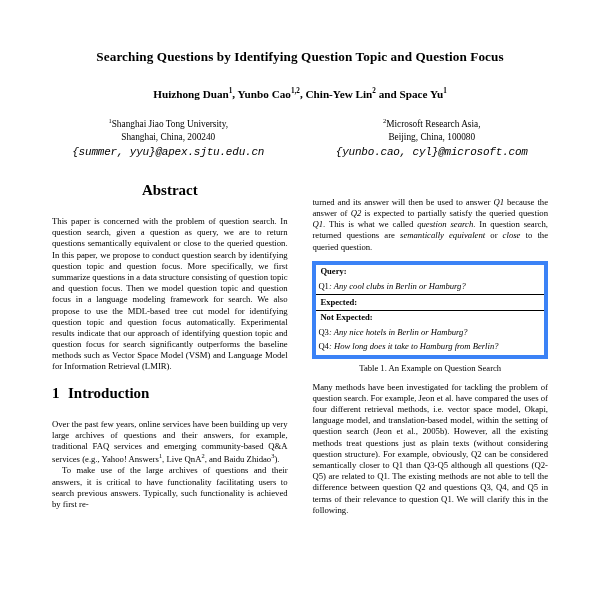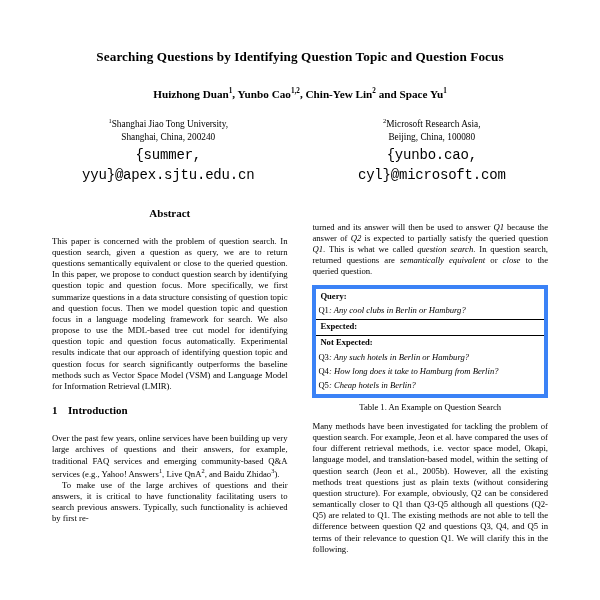--- a/index.html
+++ b/index.html
@@ -47,41 +47,42 @@
     margin: 0 4px 0 4px;
   }
   .affil {
     width: 46%;
     text-align: center;
     font-size: 9.3px;
     line-height: 1.45;
   }
   .affil .mono {
     font-family: "Liberation Mono", monospace;
-    font-size: 14px;
+    font-size: 11px;
     letter-spacing: -0.2px;
+    font-style: italic;
   }
   .affil sup {
     font-size: 6.5px;
     vertical-align: super;
   }
   .cols {
     display: flex;
     justify-content: space-between;
     margin-top: 20px;
   }
   .col {
     width: 47.5%;
     font-size: 8.7px;
     line-height: 1.285;
     text-align: justify;
   }
   .sec-head {
     font-weight: bold;
-    font-size: 11px;
+    font-size: 15px;
     margin: 11px 0 5px 0;
   }
   .sec-head.centered {
     text-align: center;
     margin-top: 0;
     margin-bottom: 6px;
   }
   .sec-head .num {
     display: inline-block;
     width: 16px;
@@ -172,23 +173,22 @@
     </div>
 
     <div class="col">
       <p class="first"><span>turned and its answer will then be used to answer </span><span class="it">Q1</span><span> because the answer of </span><span class="it">Q2</span><span> is expected to partially satisfy the queried question </span><span class="it">Q1</span><span>. This is what we called </span><span class="it">question search</span><span>. In question search, returned questions are </span><span class="it">semantically equivalent</span><span> or </span><span class="it">close</span><span> to the queried question.</span></p>
 
       <div class="tbl">
         <div class="row hdr first-hdr">Query:</div>
         <div class="row q"><span class="lbl">Q1</span><span>: Any cool clubs in Berlin or Hamburg?</span></div>
         <div class="row hdr">Expected:</div>
         <div class="row hdr">Not Expected:</div>
-        <div class="row q"><span class="lbl">Q3</span><span>: Any such hotels in Berlin or Hamburg?</span></div>
+        <div class="row q"><span class="lbl">Q3</span><span>: Any nice hotels in Berlin or Hamburg?</span></div>
         <div class="row q"><span class="lbl">Q4</span><span>: How long does it take to Hamburg from Berlin?</span></div>
-        <div class="row q"><span class="lbl">Q5</span><span>: Cheap hotels in Berlin?</span></div>
       </div>
       <div class="caption">Table 1. An Example on Question Search</div>
 
       <p class="first" style="margin-top:8px">Many methods have been investigated for tackling the problem of question search. For example, Jeon et al. have compared the uses of four different retrieval methods, i.e. vector space model, Okapi, language model, and translation-based model, within the setting of question search (Jeon et al., 2005b).  However, all the existing methods treat questions just as plain texts (without considering question structure). For example, obviously, Q2 can be considered semantically closer to Q1 than Q3-Q5 although all questions (Q2-Q5) are related to Q1. The existing methods are not able to tell the difference between question Q2 and questions Q3, Q4, and Q5 in terms of their relevance to question Q1. We will clarify this in the following.</p>
     </div>
 
   </div>
 </div>
 
 </body></html>

